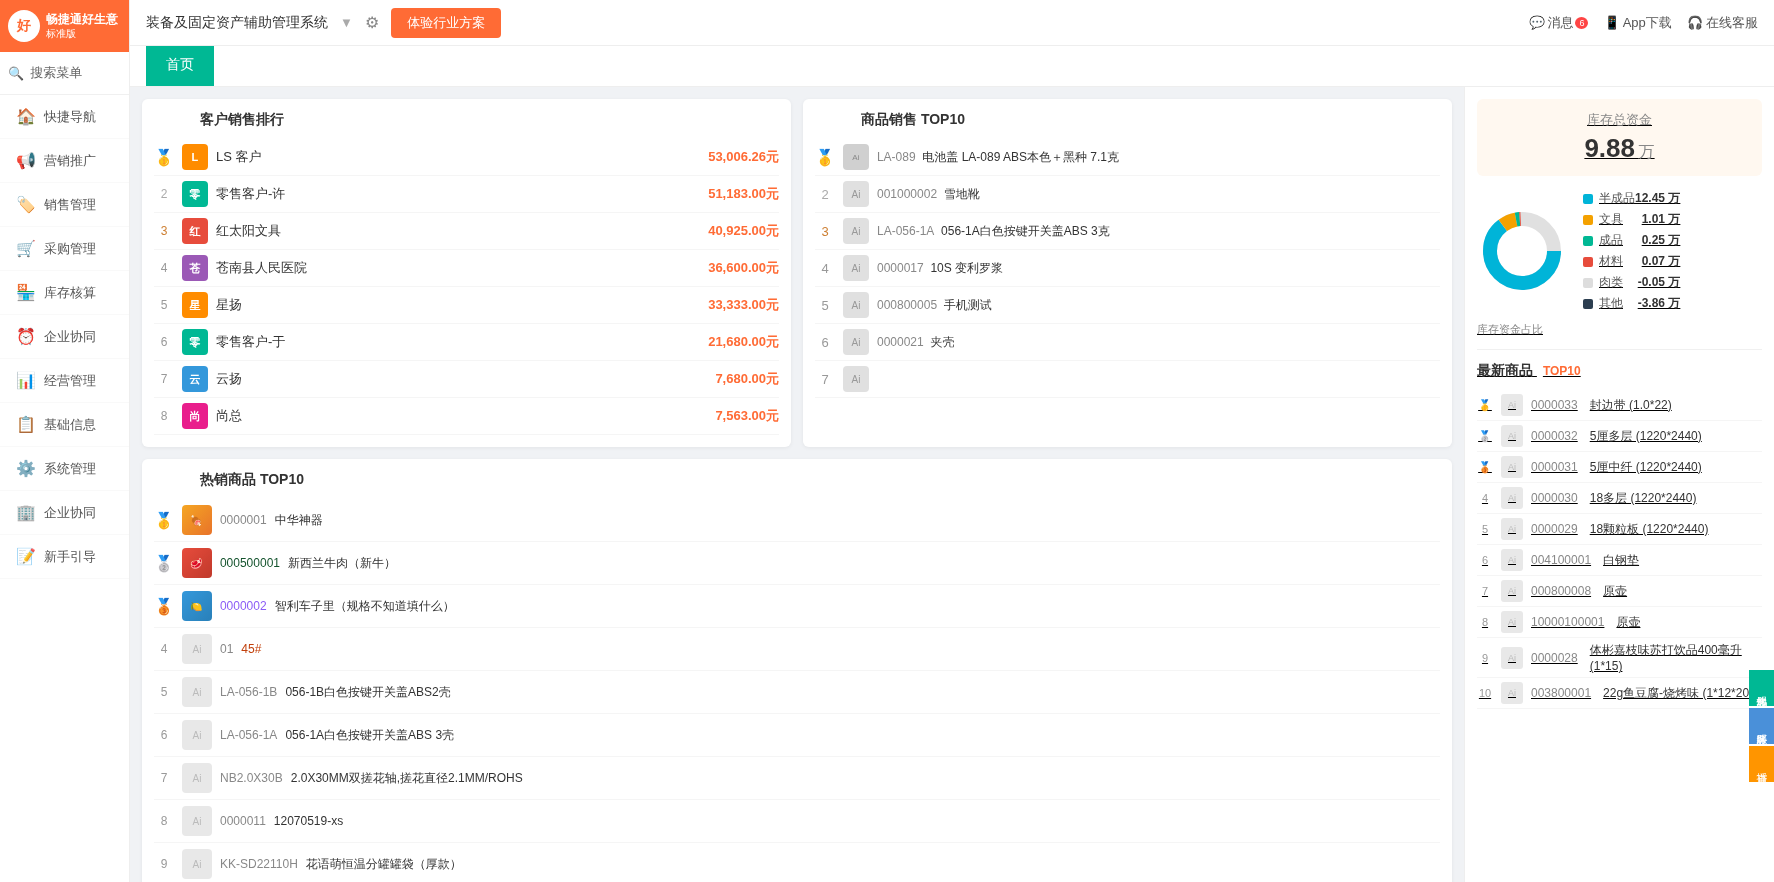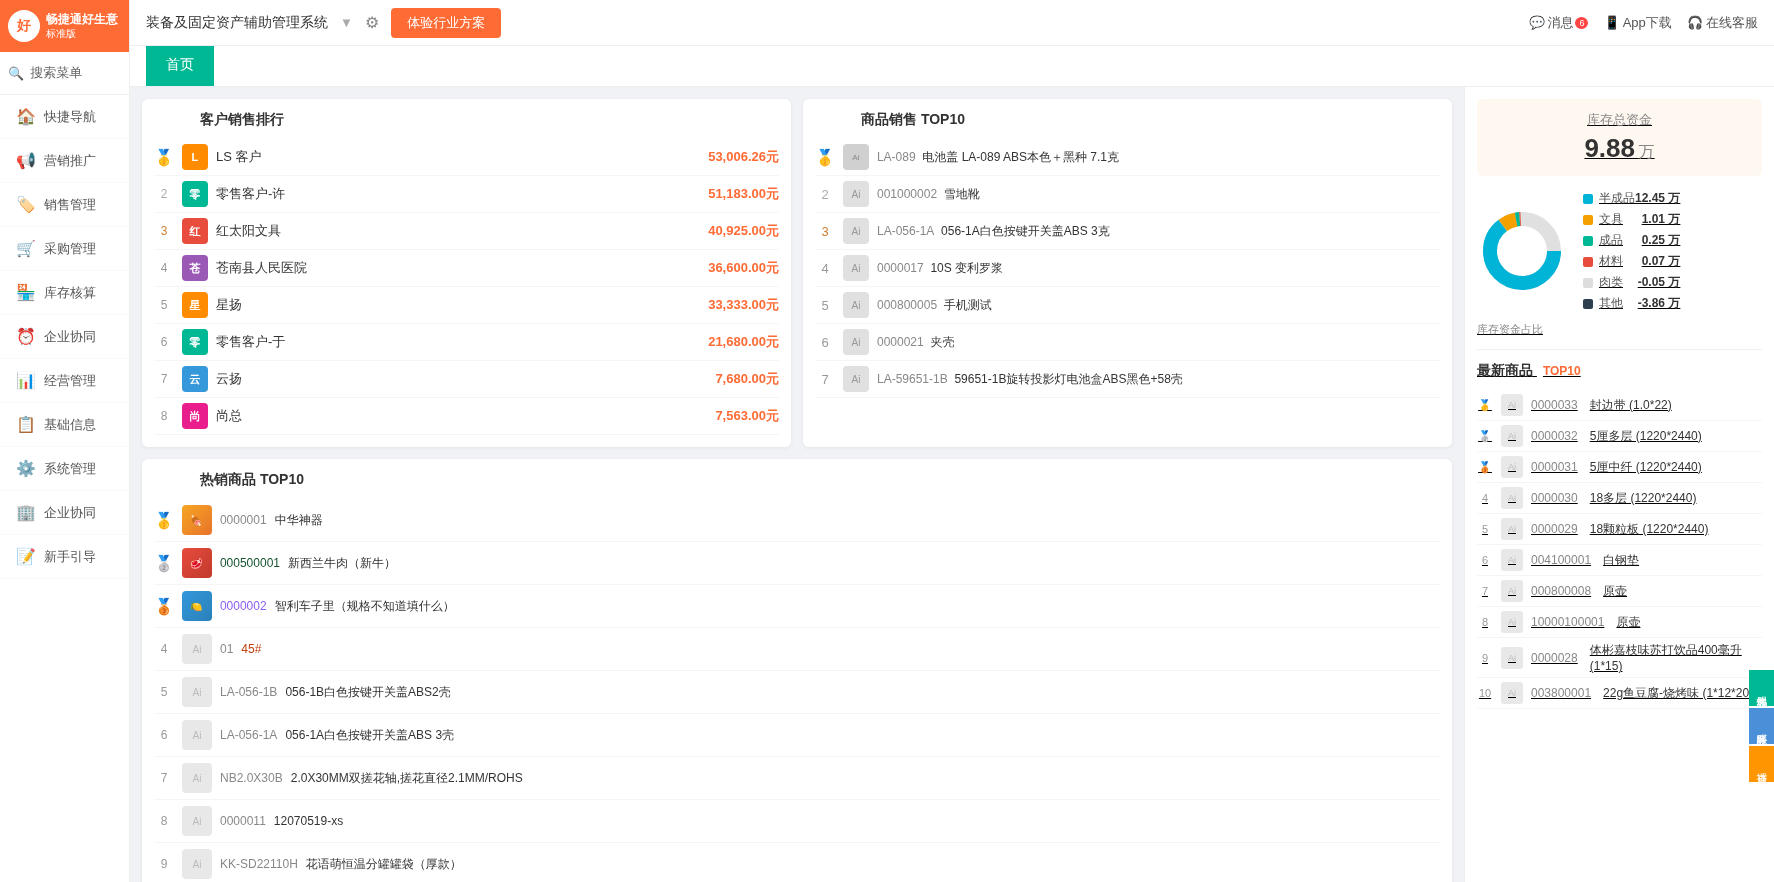--- a/index.html
+++ b/index.html
@@ -572,24 +572,20 @@
               <span style="width:20px;text-align:center;color:#999;">6</span>
               <div class="avatar-placeholder">Ai</div>
               <span class="rank-name" style="font-size:12px;">
                 <span style="color:#888;">0000021</span>&nbsp;
                 <span>夹壳</span>
               </span>
             </li>
             <li class="rank-item">
               <span style="width:20px;text-align:center;color:#999;">7</span>
               <div class="avatar-placeholder">Ai</div>
-              <span class="rank-name" style="font-size:12px;">
-                <span style="color:#888;">LA-59651-1B</span>&nbsp;
-                <span>59651-1B旋转投影灯电池盒ABS黑色+58壳</span>
-              </span>
             </li>
           </ul>
         </div>
       </div>
 
       <div class="card">
         <div class="card-title">
           <span>热销商品 TOP10</span>
         </div>
         <div>

